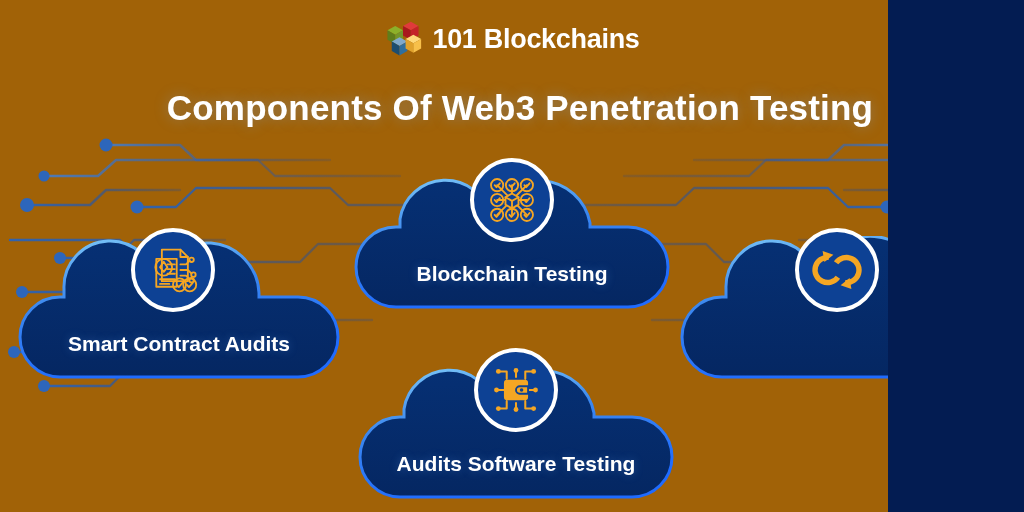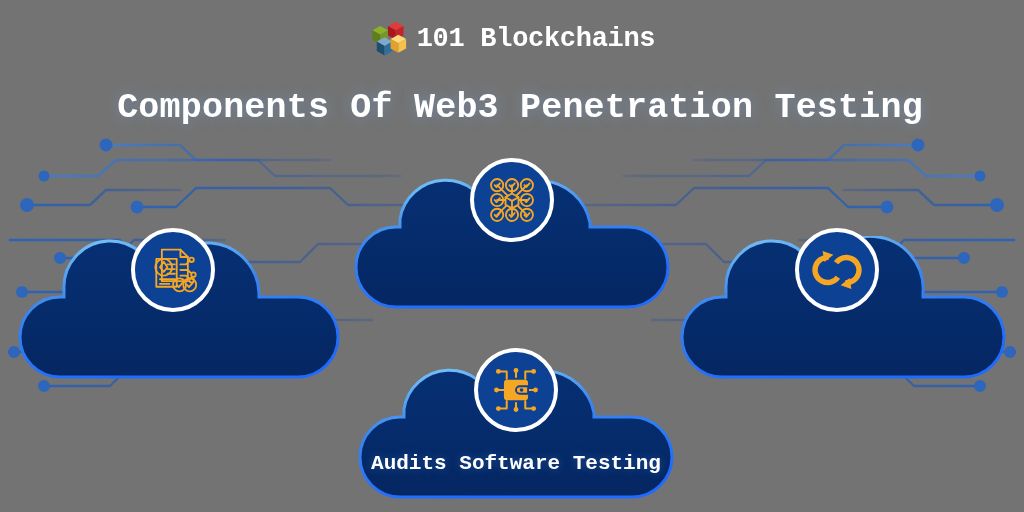--- a/index.html
+++ b/index.html
@@ -2,25 +2,25 @@
 <html><head>
 <meta charset="utf-8">
 <style>
   html, body {
     margin: 0;
     padding: 0;
     background: #031c52;
   }
   #stage {
     position: relative;
-    width: 1024px;
+    width: 888px;
     height: 512px;
     overflow: hidden;
-    background: #737373;
-    font-family: Liberation Mono, monospace;
+    background: #a16207;
+    font-family: Liberation Sans, sans-serif;
   }
   
   #circuit-bg {
     position: absolute;
     inset: 0;
     width: 1024px;
     height: 512px;
     pointer-events: none;
   }
   
@@ -215,20 +215,21 @@
                a40 40 0 0 1 0 -80
                h4
                v-8
                a46 46 0 0 1 92 -4
                a52 52 0 0 1 103 8
                v4
                h39
                a40 40 0 0 1 0 80
                z" fill="url(#cf1)" stroke="url(#cg1)" stroke-width="3"></path>
     </svg>
+    <div class="node-label" style="top:96px;">Smart Contract Audits</div>
     <div class="node-icon" style="left:117px; top:-8px; width:84px; height:84px;">
       <svg width="52" height="52" viewBox="0 0 56 56" xmlns="http://www.w3.org/2000/svg">
         <g fill="none" stroke="#f5a623" stroke-width="2" stroke-linecap="round" stroke-linejoin="round">
 
           <path d="M16 6 h20 l8 8 v26 h-28 z"></path>
           <path d="M36 6 v8 h8"></path>
 
           <path d="M10 16 h22 v30 h-22 z"></path>
 
           <path d="M22 22 h8 M22 27 h8 M22 32 h8"></path>
@@ -270,20 +271,21 @@
                a40 40 0 0 1 0 -80
                h4
                v-8
                a46 46 0 0 1 90 -4
                a52 52 0 0 1 100 8
                v4
                h38
                a40 40 0 0 1 0 80
                z" fill="url(#cf2)" stroke="url(#cg2)" stroke-width="3"></path>
     </svg>
+    <div class="node-label" style="top:96px;">Blockchain Testing</div>
     <div class="node-icon" style="left:118px; top:-8px; width:84px; height:84px;">
       <svg width="52" height="52" viewBox="0 0 56 56" xmlns="http://www.w3.org/2000/svg">
         <g stroke="#f5a623" stroke-width="2" fill="none" stroke-linecap="round" stroke-linejoin="round">
 
           <path d="M12 12 L28 28 M28 12 L28 28 M44 12 L28 28
                    M12 28 L28 28 M44 28 L28 28
                    M12 44 L28 28 M28 44 L28 28 M44 44 L28 28"></path>
 
           <g>
             <circle cx="12" cy="12" r="6.6"></circle>

